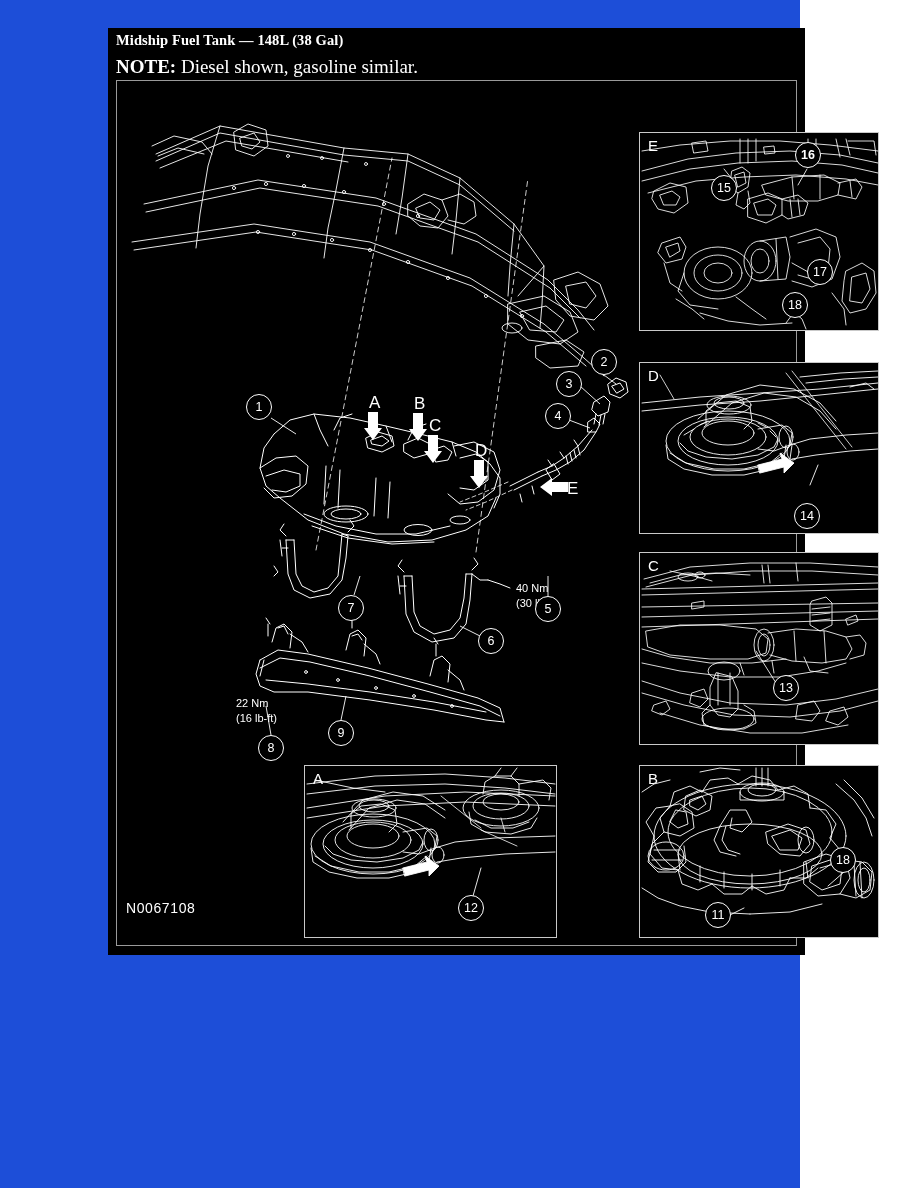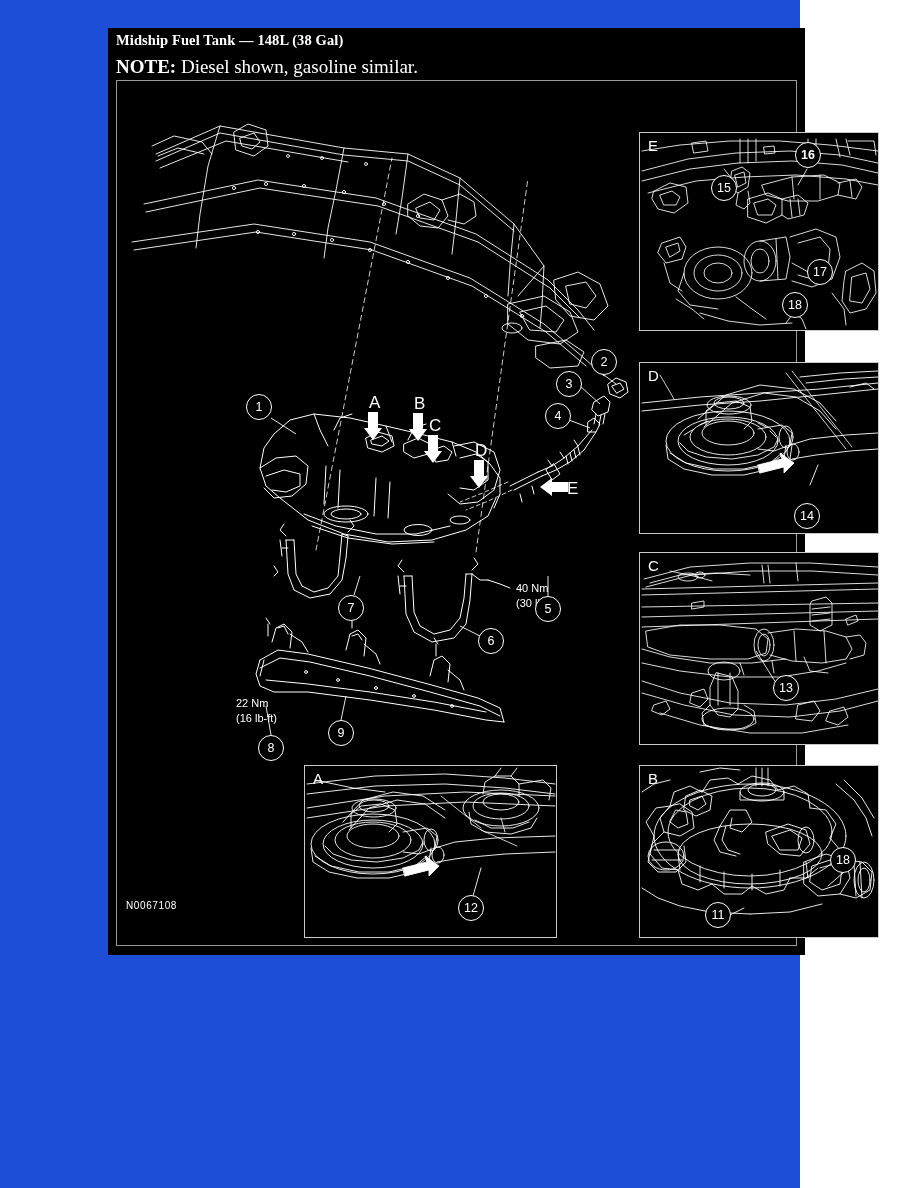--- a/index.html
+++ b/index.html
@@ -63,21 +63,21 @@
     border: 1px solid #9a9a9a;
     box-sizing: border-box;
   }
 
   .drawing-id {
     position: absolute;
     left: 18px;
     top: 872px;
     color: #ffffff;
     font-family: "Liberation Sans", sans-serif;
-    font-size: 10px;
+    font-size: 14px;
     letter-spacing: 0.6px;
   }
 
   
   .panel {
     position: absolute;
     border: 1px solid #c9c9c9;
     box-sizing: border-box;
     background: #000000;
     overflow: hidden;

